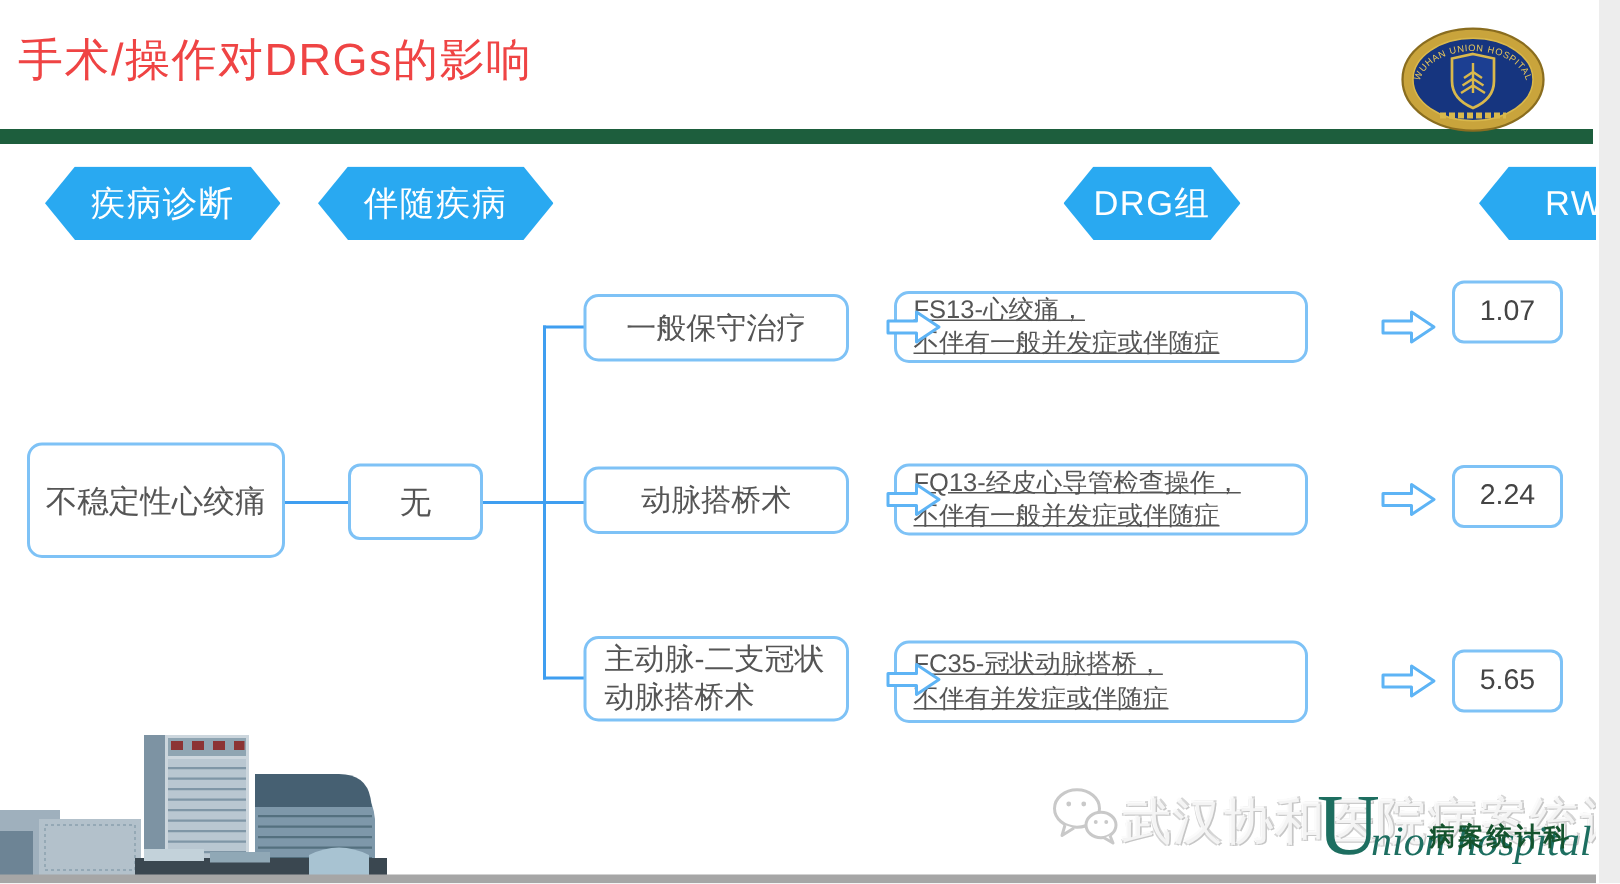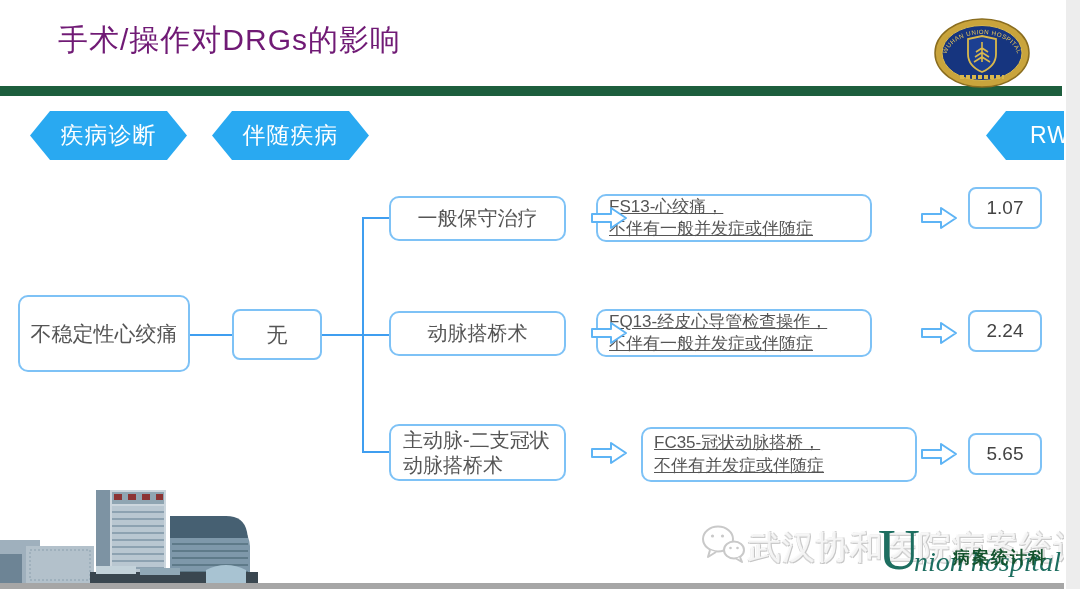--- a/index.html
+++ b/index.html
@@ -9,21 +9,21 @@
   .slide {
     position: relative;
     width: 1080px; height: 589px;
     background: #ffffff;
     overflow: hidden;
   }
 
   
   .slide-title {
     position: absolute; left: 12px; top: 20px;
-    font-size: 30px; color: #701a75; letter-spacing: 1px; margin-left: 46px;
+    font-size: 30px; color: #ef4444; letter-spacing: 1px;
   }
   .green-bar {
     position: absolute; left: 0; top: 86px;
     width: 1062px; height: 10px; background: #1d5e3d;
   }
   .right-strip {
     position: absolute; left: 1064px; top: 0;
     width: 16px; height: 589px; background: #ededed;
     border-left: 2px solid #ffffff; z-index: 40;
   }
@@ -58,21 +58,21 @@
   .fbox .ml { white-space: pre-line; }
   .diag-box { left: 18px;  top: 295px; width: 172px; height: 77px; font-size: 21px; }
   .none-box { left: 232px; top: 309px; width: 90px;  height: 51px; font-size: 21px; border-radius: 8px; }
   .t-box    { left: 389px; width: 177px; font-size: 20px; }
   .t-box-1  { top: 196px; height: 45px; }
   .t-box-2  { top: 311px; height: 45px; }
   .t-box-3  { top: 424px; height: 57px; justify-content: flex-start; text-align: left; padding-left: 12px; line-height: 1.25; }
   .d-box    { left: 596px; width: 276px; font-size: 17px; justify-content: flex-start; text-align: left; padding-left: 11px; line-height: 1.3; text-decoration: underline; }
   .d-box-1  { top: 194px; height: 48px; }
   .d-box-2  { top: 309px; height: 48px; }
-  .d-box-3  { top: 427px; height: 55px; margin-left: 45px; }
+  .d-box-3  { top: 427px; height: 55px; }
   .rw-box   { left: 968px; width: 74px; height: 42px; font-size: 19px; border-radius: 8px; color: #444; }
   .rw-box-1 { top: 187px; }
   .rw-box-2 { top: 310px; }
   .rw-box-3 { top: 433px; }
 
   
   .cline { position: absolute; background: #3f9ef0; }
   .l-diag-none { left: 190px; top: 334px; width: 42px; height: 2px; }
   .l-none-mid  { left: 322px; top: 334px; width: 68px; height: 2px; }
   .l-vert      { left: 362px; top: 217px; width: 2px;  height: 236px; }
@@ -132,20 +132,23 @@
     <path d="M48 18 L62 21 V36 C62 46 55 51 48 54 C41 51 34 46 34 36 V21 Z" fill="#1c3f92" stroke="#d9b84c" stroke-width="1.8"></path>
     <path d="M48 24 V44 M42 34 L48 30 L54 34 M41 39 L48 34.5 L55 39 M40 44 L48 39 L56 44" stroke="#d9b84c" stroke-width="1.6" fill="none"></path>
     <path d="M26 59 H70" stroke="#d9b84c" stroke-width="4" stroke-dasharray="4 2"></path>
   </svg>
 
   <div class="hex hex-1">
       <span>疾病诊断</span>
     </div>
   <div class="hex hex-2">
       <span>伴随疾病</span>
+    </div>
+  <div class="hex hex-4">
+      <span>DRG组</span>
     </div>
   <div class="hex hex-5">
       <span>RW</span>
     </div>
 
   <div class="cline l-diag-none"></div>
   <div class="cline l-none-mid"></div>
   <div class="cline l-vert"></div>
   <div class="cline l-stub-1"></div>
   <div class="cline l-stub-3"></div>

